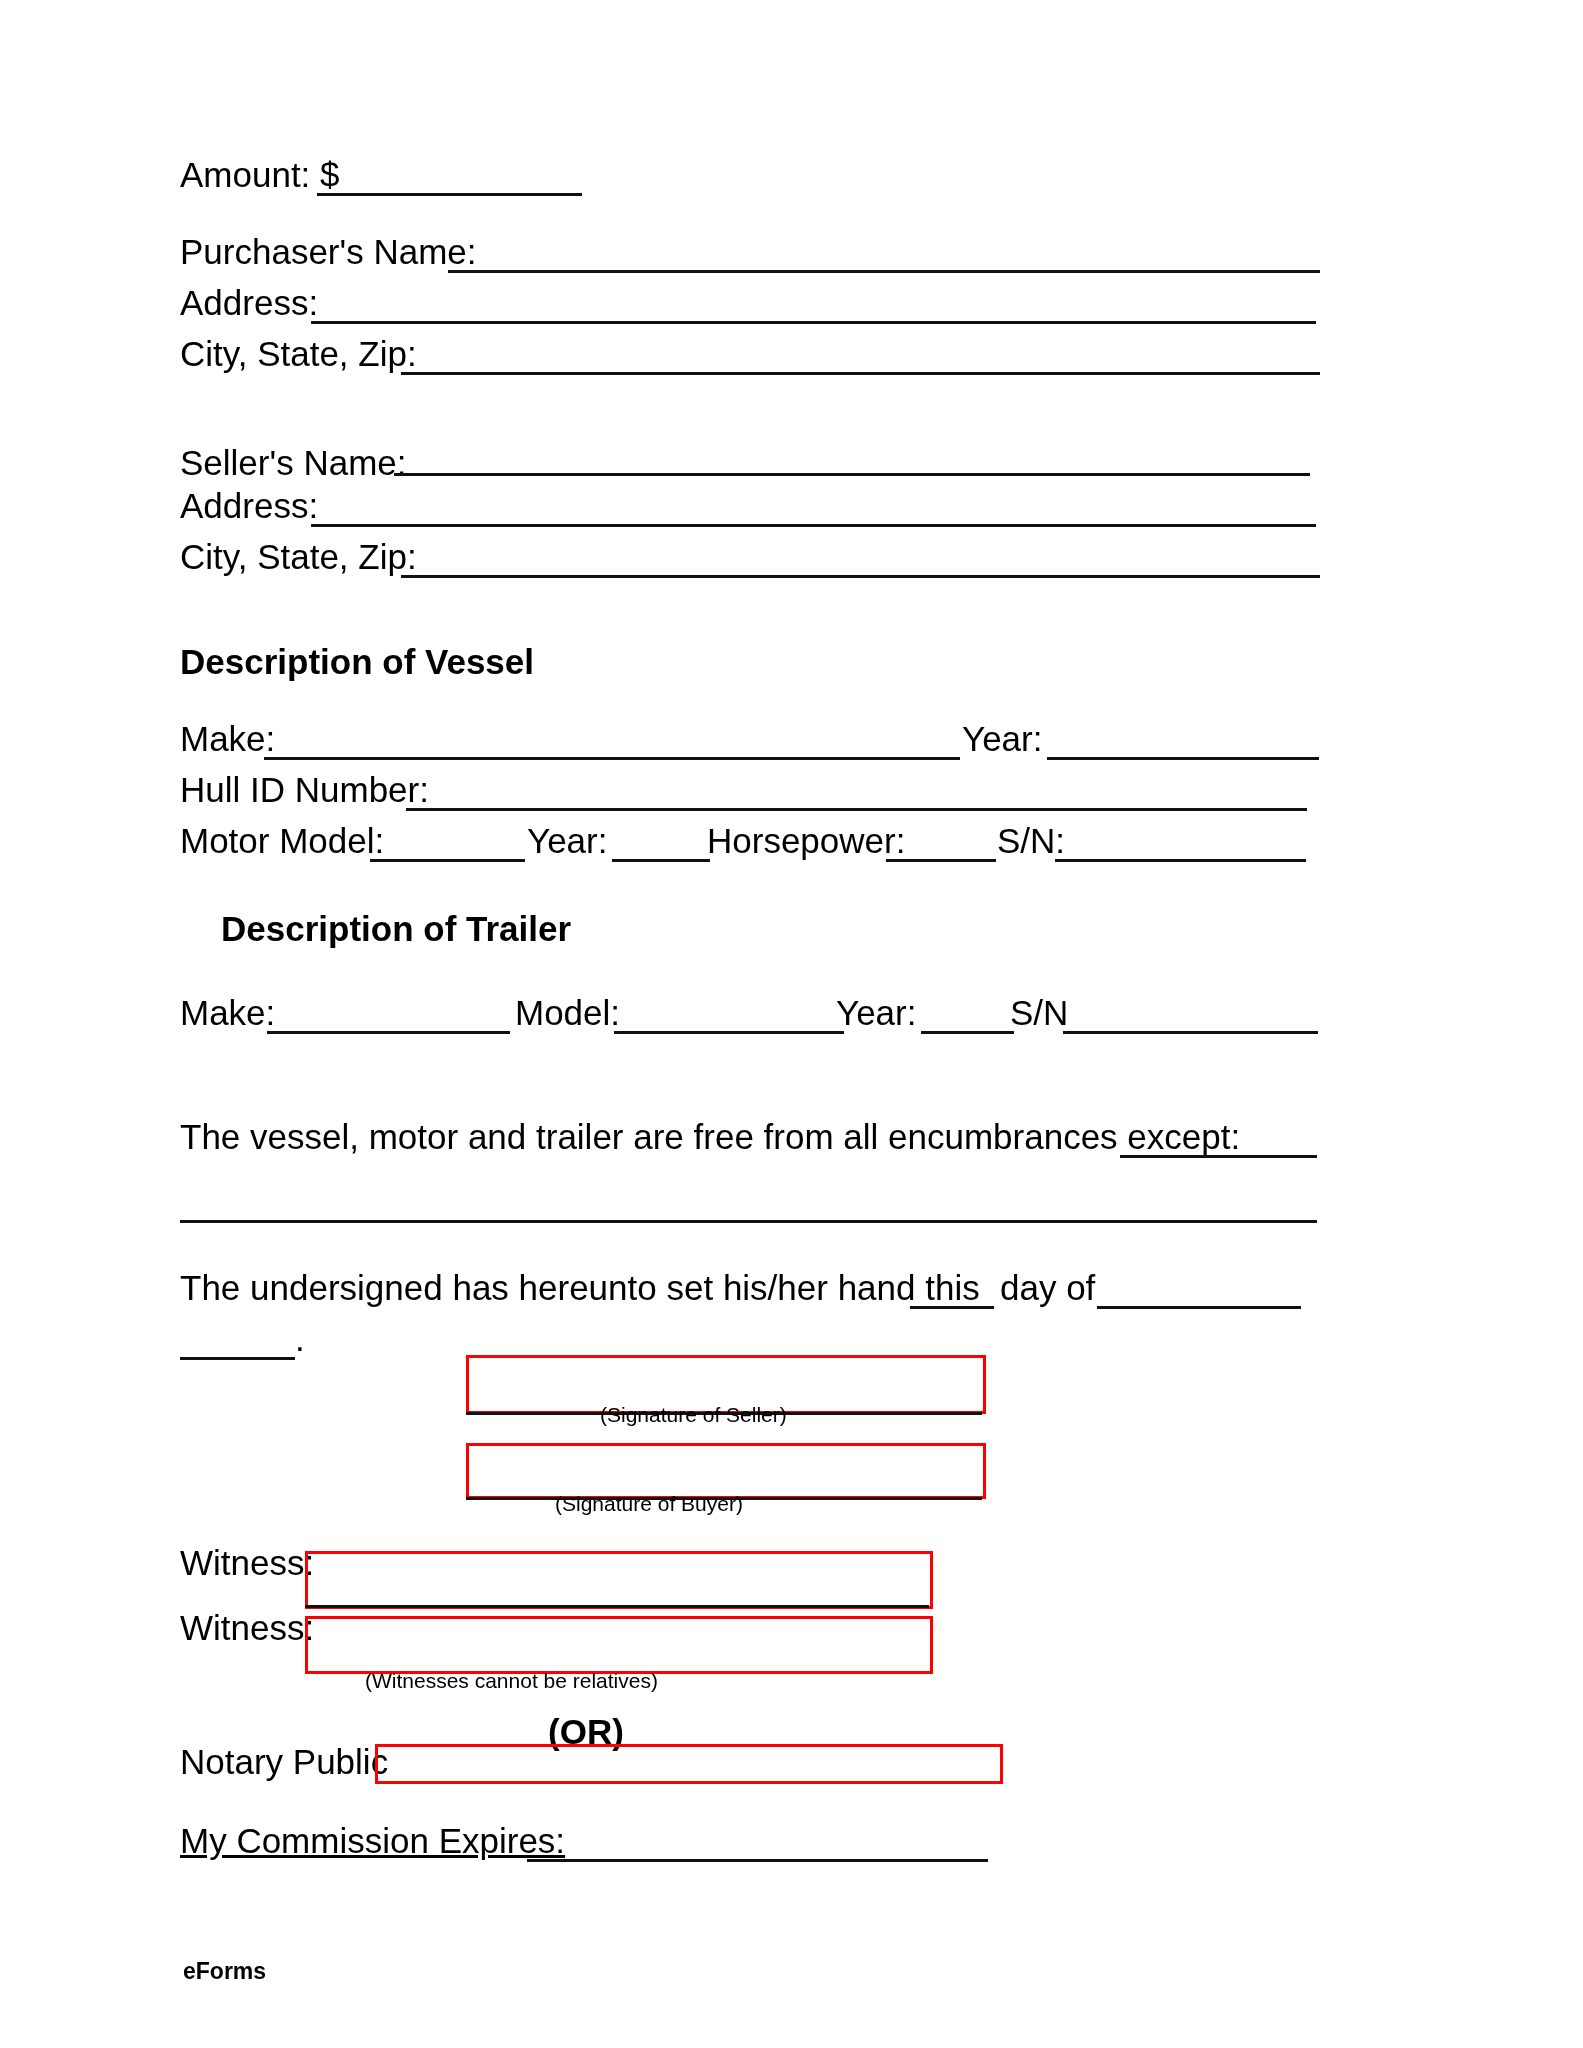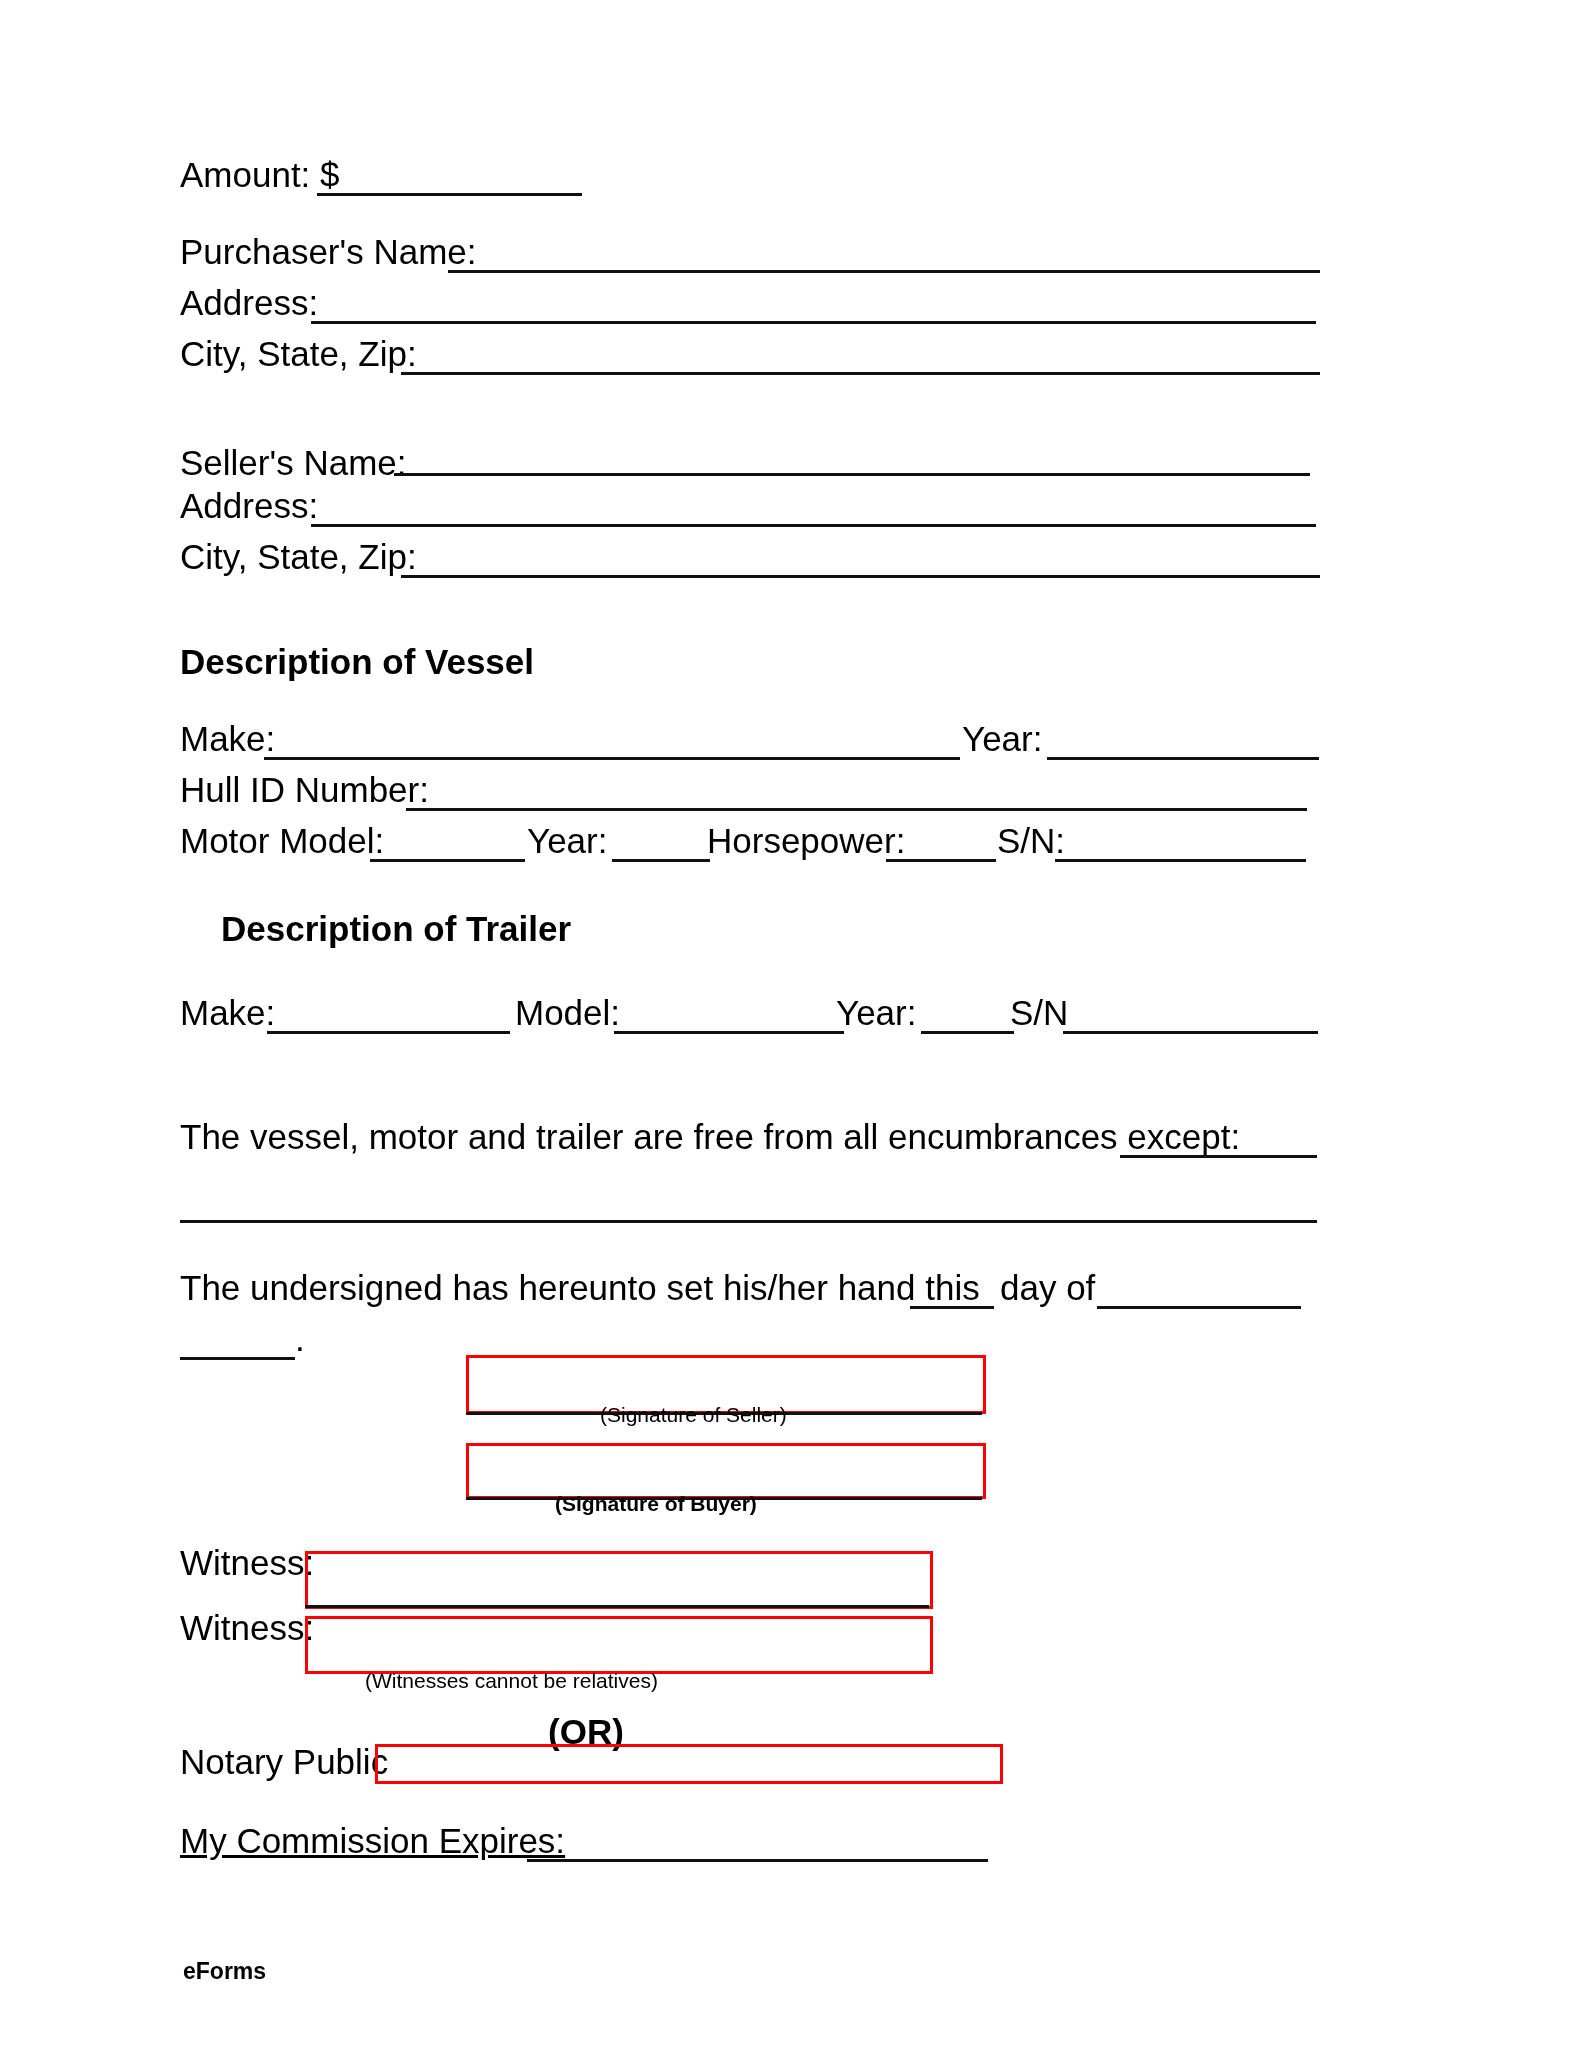--- a/index.html
+++ b/index.html
@@ -146,21 +146,21 @@
 
     <div class="rule" style="left:180px; top:1357px; width:115px;"></div>
     <div class="ln" style="left:295px; top:1322px;">.</div>
 
     <div class="redbox" style="left:466px; top:1355px; width:520px; height:59px;"></div>
     <div class="rule" style="left:466px; top:1412px; width:516px;"></div>
     <div class="small" style="left:555px; top:1402px;margin-left:45px;">(Signature of Seller)</div>
 
     <div class="redbox" style="left:466px; top:1443px; width:520px; height:56px;"></div>
     <div class="rule" style="left:466px; top:1497px; width:516px;"></div>
-    <div class="small" style="left:555px; top:1491px;font-weight:bold;">(Signature of Buyer)</div>
+    <div class="small" style="left:555px; top:1491px;">(Signature of Buyer)</div>
 
     <div class="ln" style="left:180px; top:1546px;">Witness:</div>
     <div class="redbox" style="left:305px; top:1551px; width:628px; height:58px;"></div>
     <div class="rule" style="left:305px; top:1605px; width:624px;"></div>
 
     <div class="ln" style="left:180px; top:1611px;">Witness:</div>
     <div class="redbox" style="left:305px; top:1616px; width:628px; height:58px;"></div>
 
     <div class="small" style="left:365px; top:1668px;">(Witnesses cannot be relatives)</div>
 

